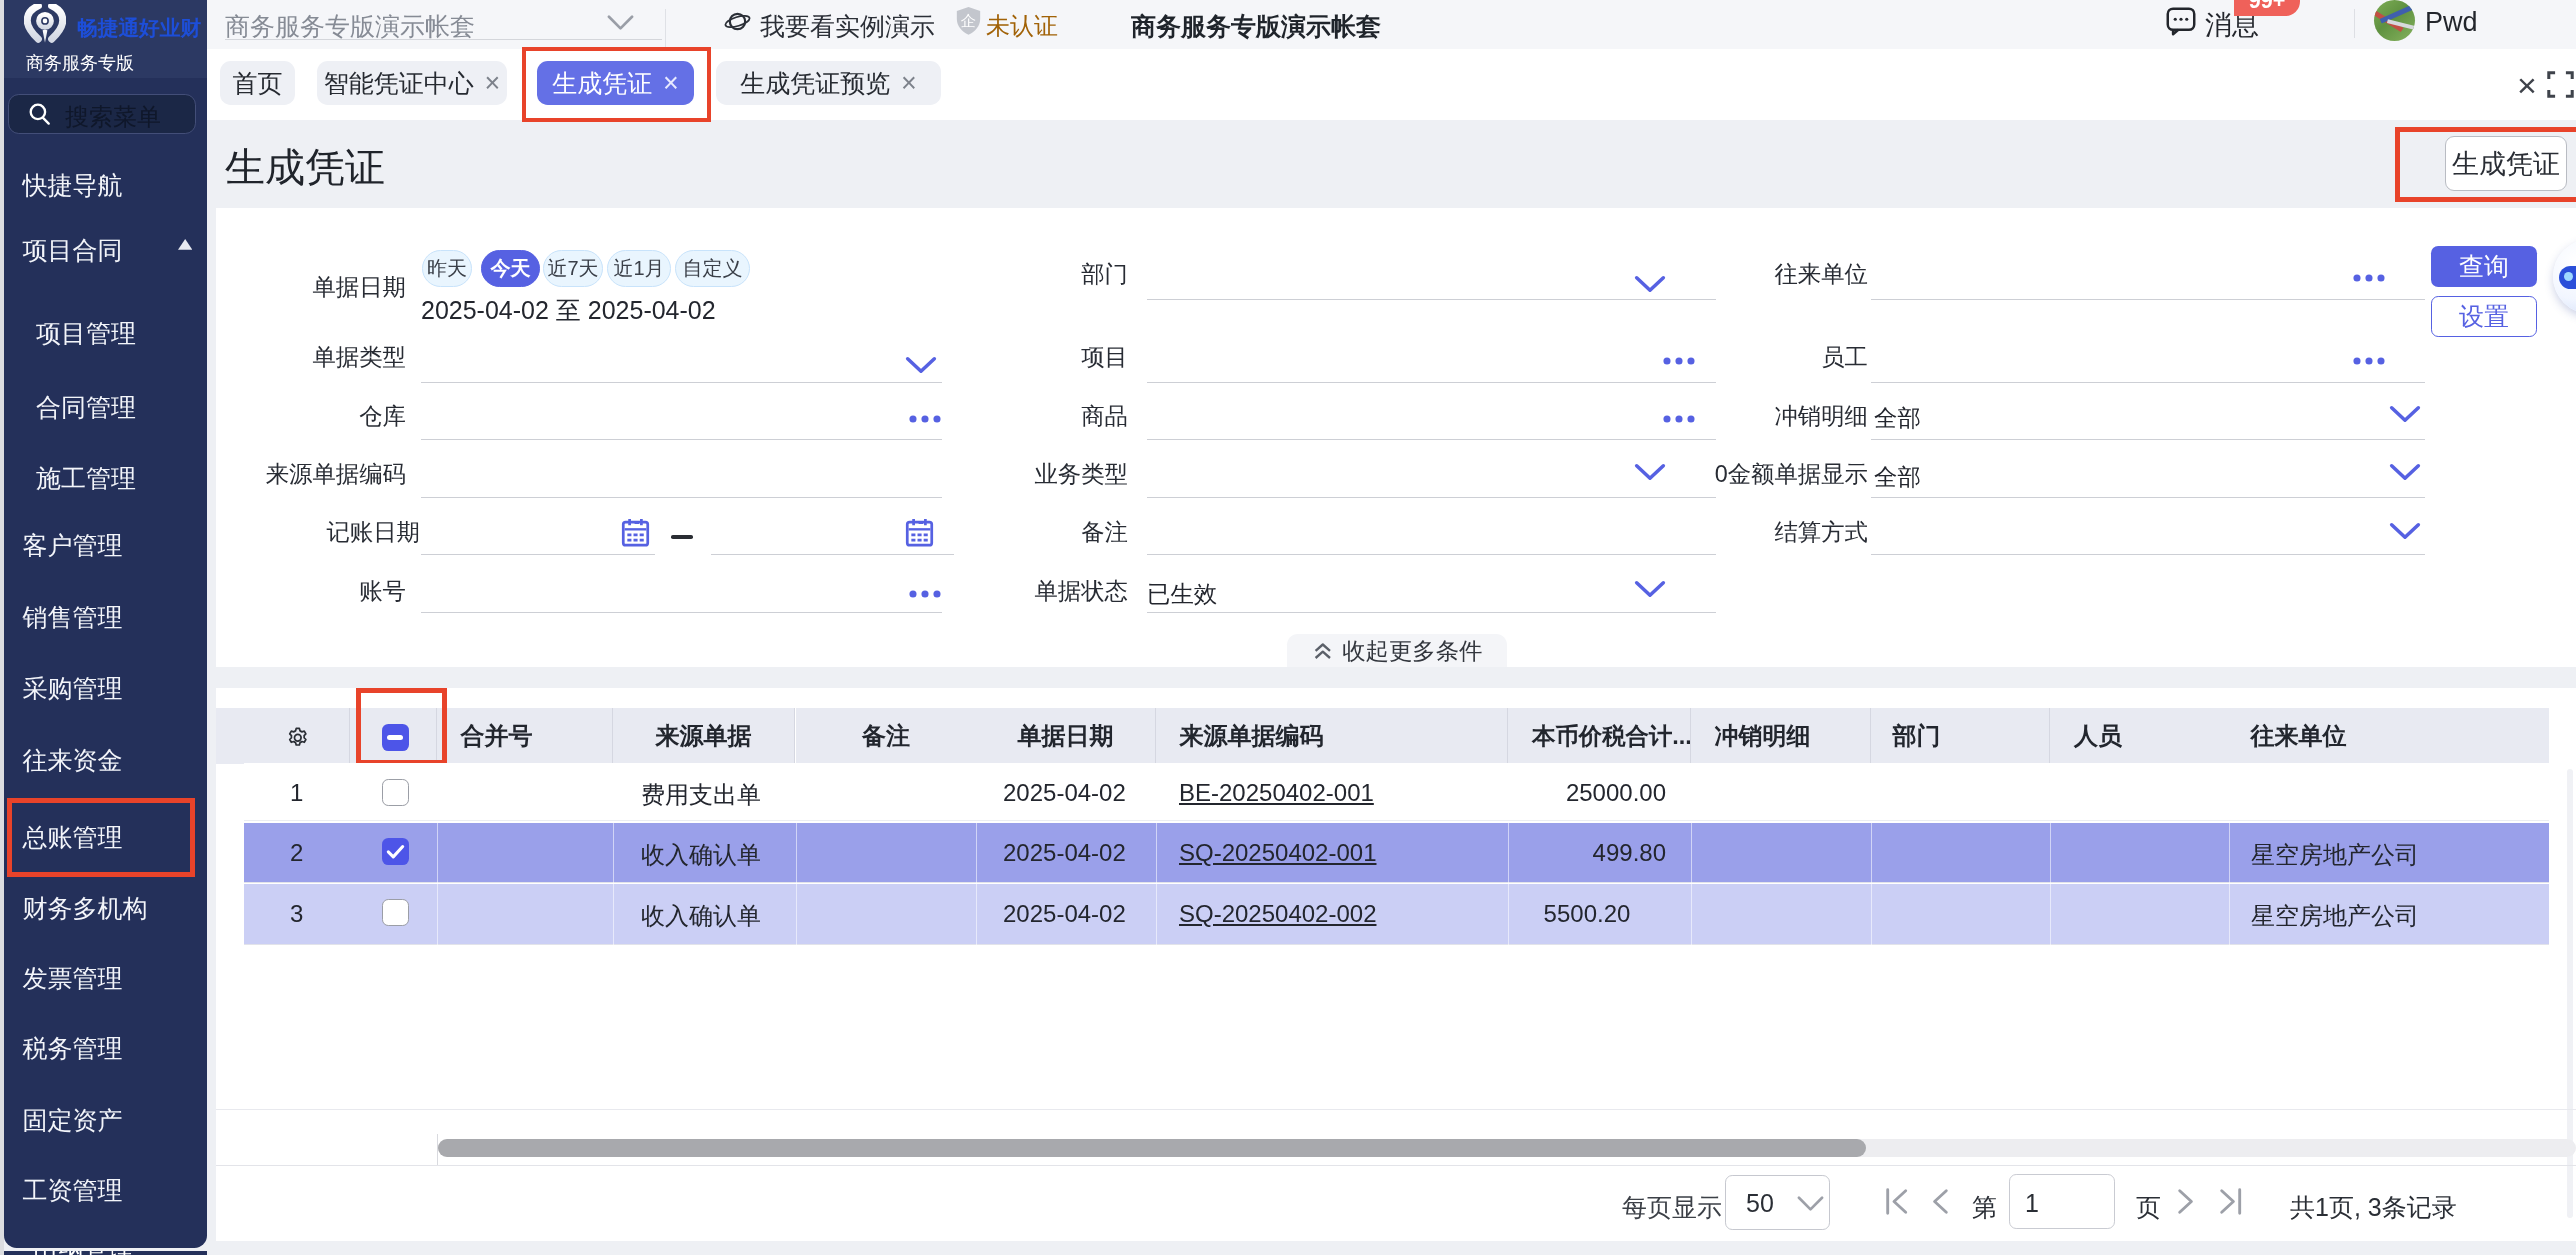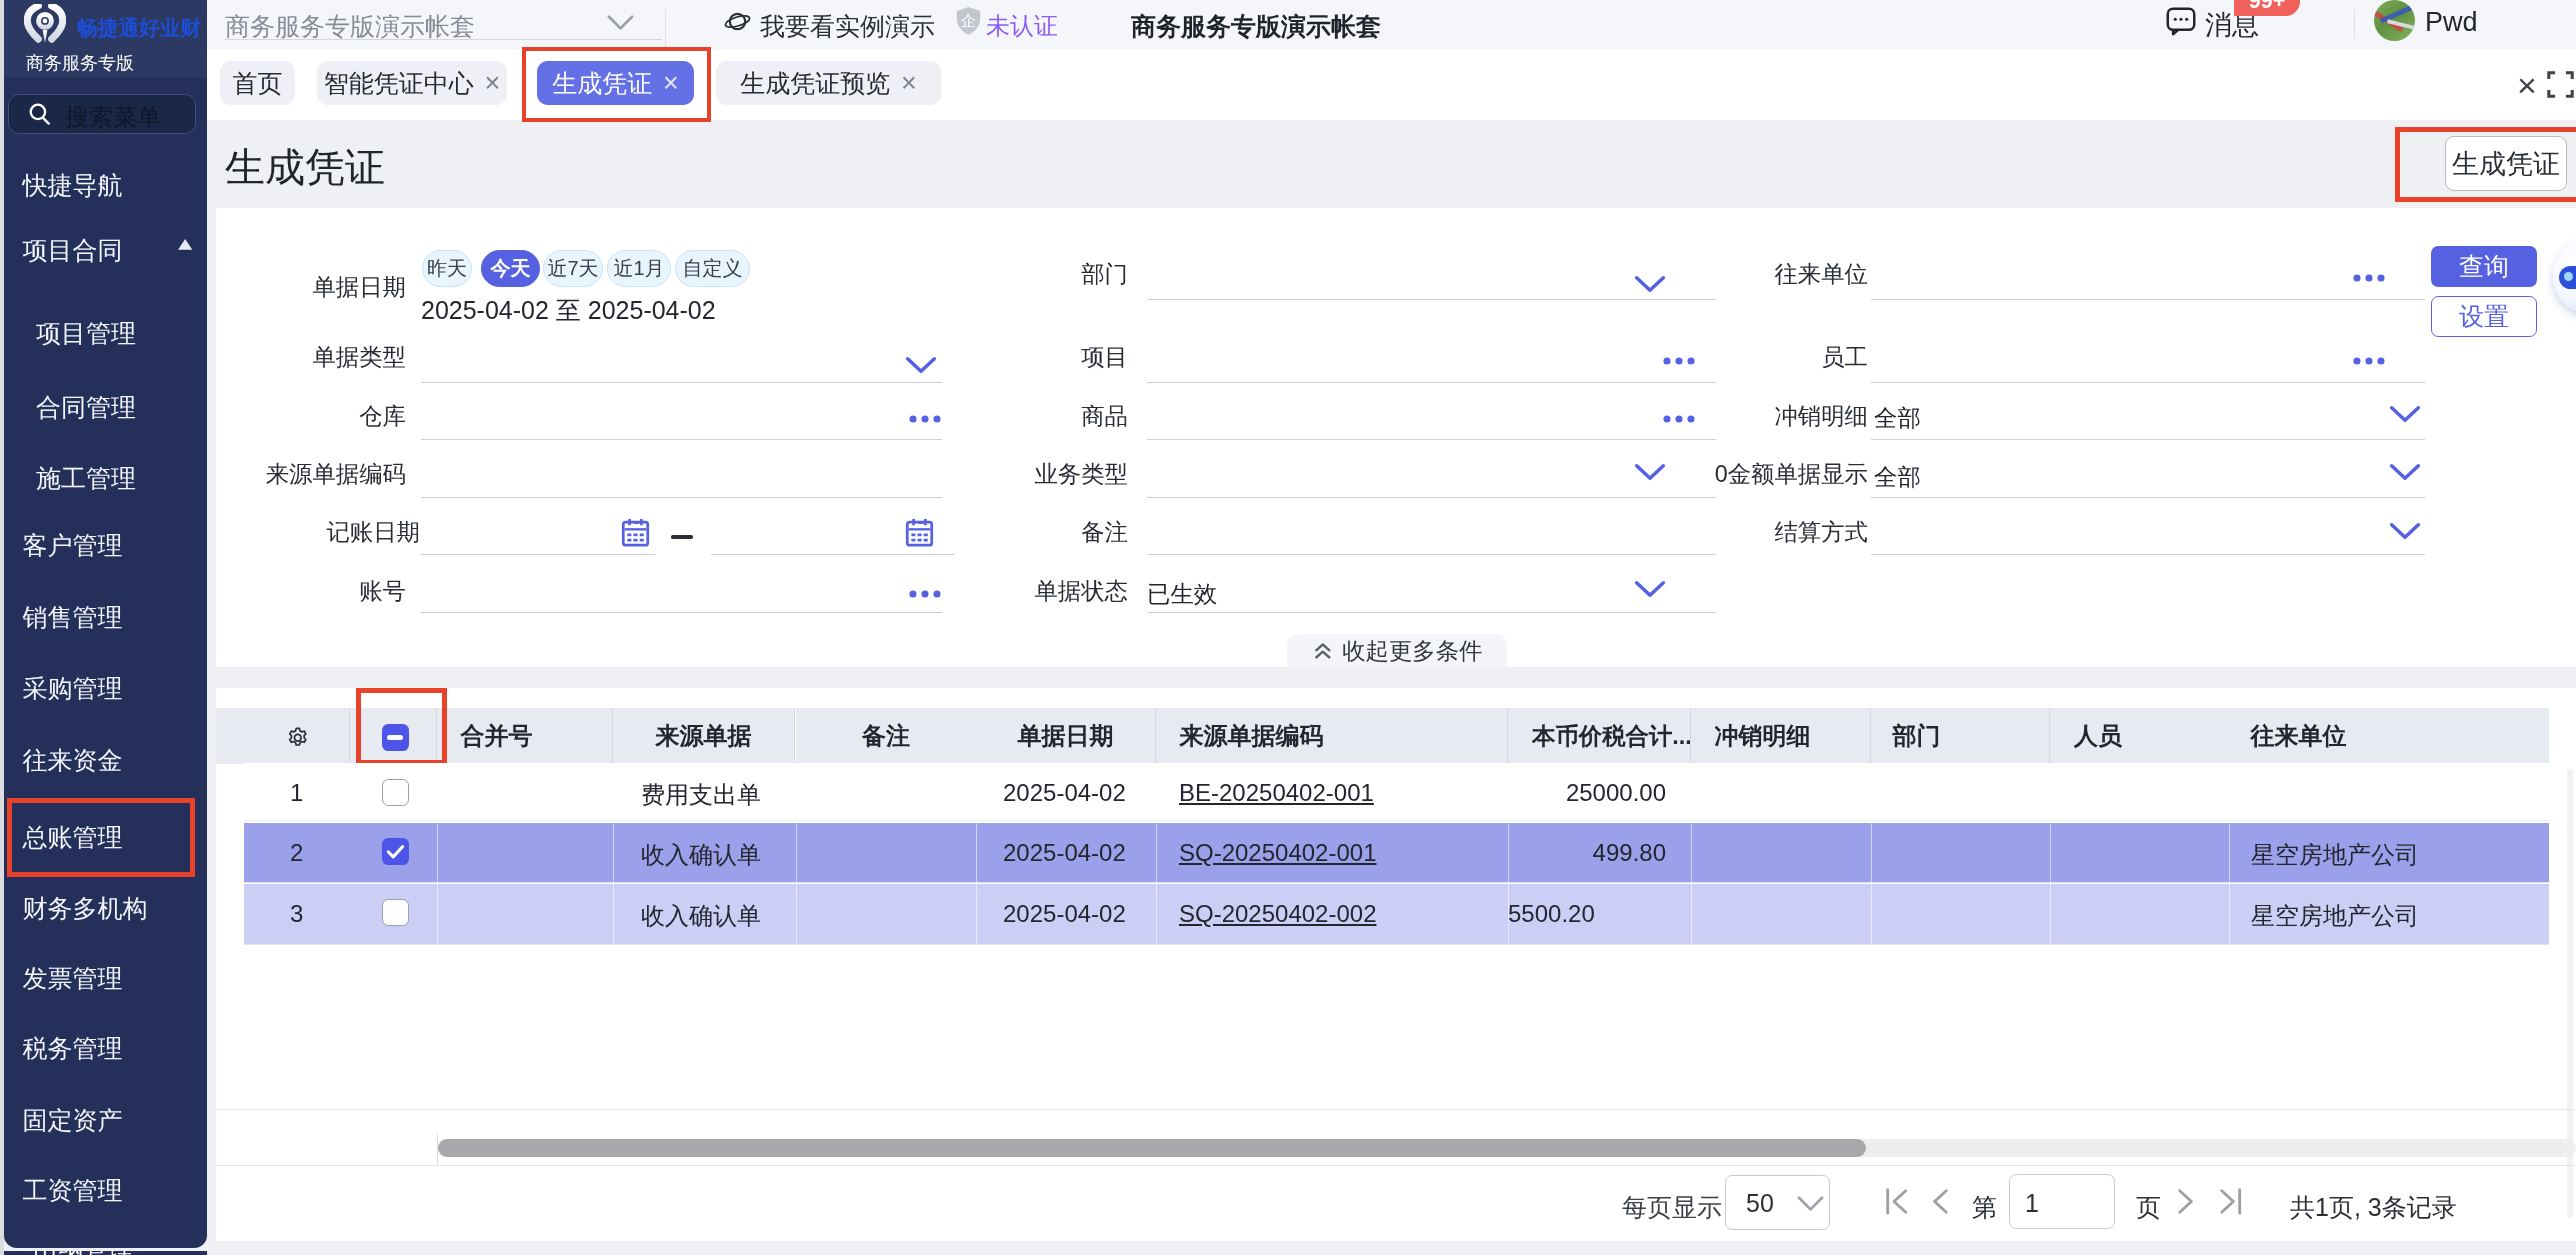--- a/index.html
+++ b/index.html
@@ -96,21 +96,21 @@
 <div class="abs" style="left:665px; top:9px; width:0.9px; height:38px; background:#dfe1e6;"></div>
 <svg class="abs" style="left:724px; top:9px;" width="27" height="25" viewBox="0 0 30 28">
   <circle cx="15" cy="14" r="8.6" fill="none" stroke="#2b2f37" stroke-width="2.5"></circle>
   <ellipse cx="15" cy="14" rx="14" ry="5" fill="none" stroke="#2b2f37" stroke-width="2" transform="rotate(-17 15 14)"></ellipse>
 </svg>
 <div class="abs" style="left:760px; top:10px; font-size:25px; color:#2b2f37;">我要看实例演示</div>
 <svg class="abs" style="left:955px; top:6.3px;" width="27" height="30.5" viewBox="0 0 30 34">
   <path d="M15 1 L28 5.5 V14.5 C28 22.5 22.5 28.5 15 32 C7.5 28.5 2 22.5 2 14.5 V5.5 Z" fill="#c3c6cd"></path>
   <text x="15" y="22.5" font-size="17" fill="#ffffff" text-anchor="middle" font-family="inherit">企</text>
 </svg>
-<div class="abs" style="left:986px; top:10px; font-size:24px; color:#8b5cf6;">未认证</div>
+<div class="abs" style="left:986px; top:10px; font-size:24px; color:#a16207;">未认证</div>
 <div class="abs" style="left:1131px; top:10px; font-size:25px; font-weight:bold; color:#1f242b;">商务服务专版演示帐套</div>
 <svg class="abs" style="left:2166px; top:5.4px;" width="30" height="32" viewBox="0 0 34 32">
   <rect x="2" y="2" width="30" height="24" rx="6" fill="none" stroke="#23262c" stroke-width="2.8"></rect>
   <path d="M8 26 L8 31 L14 26" fill="none" stroke="#23262c" stroke-width="2.8" stroke-linejoin="round"></path>
   <circle cx="10.5" cy="14" r="1.8" fill="#23262c"></circle>
     <circle cx="17" cy="14" r="1.8" fill="#23262c"></circle>
     <circle cx="23.5" cy="14" r="1.8" fill="#23262c"></circle>
 </svg>
 <div class="abs" style="left:2205px; top:7.2px; font-size:27px; color:#23262c;">消息</div>
 <div class="abs" style="left:2234px; top:-12.6px; width:66px; height:29px; background:#ef615a; border-radius:14.4px 14.4px 14.4px 0; color:#fff; font-size:21.6px; font-weight:bold; text-align:center; line-height:27px;">99+</div>
@@ -313,21 +313,21 @@
 <div class="cell" style="left:1179px; top:839px; text-decoration:underline;">SQ-20250402-001</div>
 <div class="cell" style="left:1508px; top:839px; width:158px; text-align:right;">499.80</div>
 <div class="cell" style="left:2251px; top:839px;">星空房地产公司</div>
 
 <div class="row" style="top:884px; background:#cbcff5; height:61px; border-bottom:0.9px solid #e2e3ea;"></div>
 <div class="cell" style="left:290px; top:900px;">3</div>
 <div class="cb" style="left:382px; top:899px;"></div>
 <div class="cell" style="left:641px; top:900px;">收入确认单</div>
 <div class="cell" style="left:1003px; top:900px;">2025-04-02</div>
 <div class="cell" style="left:1179px; top:900px; text-decoration:underline;">SQ-20250402-002</div>
-<div class="cell" style="left:1508px; top:900px; width:158px; text-align:left;">5500.20</div>
+<div class="cell" style="left:1508px; top:900px; width:158px; text-align:center;">5500.20</div>
 <div class="cell" style="left:2251px; top:900px;">星空房地产公司</div>
 
 <div class="rsep" style="left:437px; top:823px; height:122px; background:rgba(255,255,255,.55);"></div>
 <div class="rsep" style="left:613px; top:823px; height:122px; background:rgba(255,255,255,.55);"></div>
 <div class="rsep" style="left:796px; top:823px; height:122px; background:rgba(255,255,255,.55);"></div>
 <div class="rsep" style="left:976px; top:823px; height:122px; background:rgba(255,255,255,.55);"></div>
 <div class="rsep" style="left:1156px; top:823px; height:122px; background:rgba(255,255,255,.55);"></div>
 <div class="rsep" style="left:1508px; top:823px; height:122px; background:rgba(255,255,255,.55);"></div>
 <div class="rsep" style="left:1691px; top:823px; height:122px; background:rgba(255,255,255,.55);"></div>
 <div class="rsep" style="left:1871px; top:823px; height:122px; background:rgba(255,255,255,.55);"></div>

